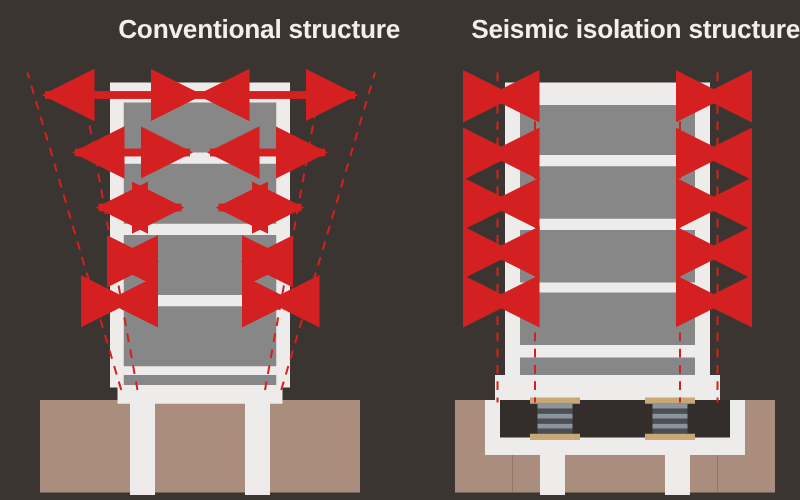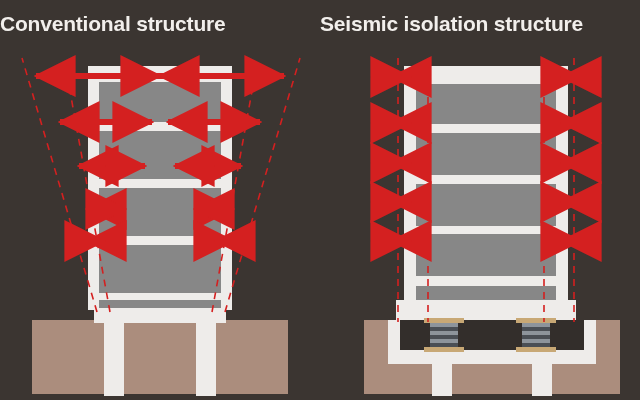--- a/index.html
+++ b/index.html
@@ -14,21 +14,21 @@
     background: #3b3531;
     overflow: hidden;
     font-family: "Liberation Sans", sans-serif;
   }
   .panel-title {
     position: absolute;
     top: 12px;
     font-size: 21px;
     font-weight: bold;
     color: #f2efec;
-    text-align: left;
+    text-align: right;
     letter-spacing: -0.2px;
     white-space: nowrap;
   }
   #title-left  { left: 0;   width: 320px; }
   #title-right { left: 320px; width: 320px; }
 
   svg.layer {
     position: absolute;
     left: 0;
     top: 0;

